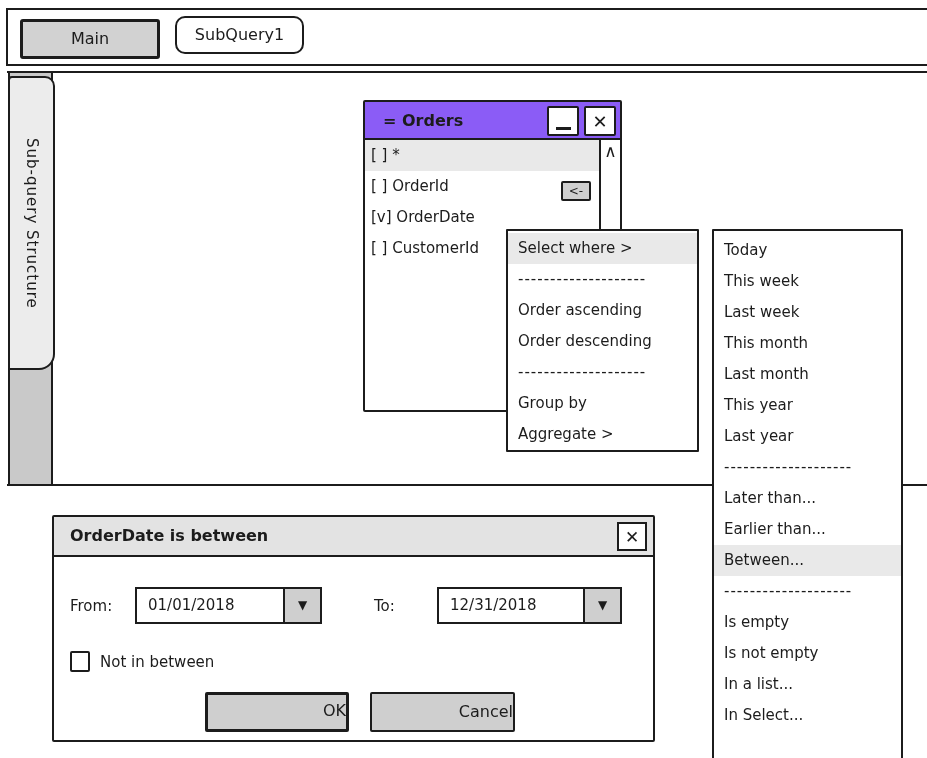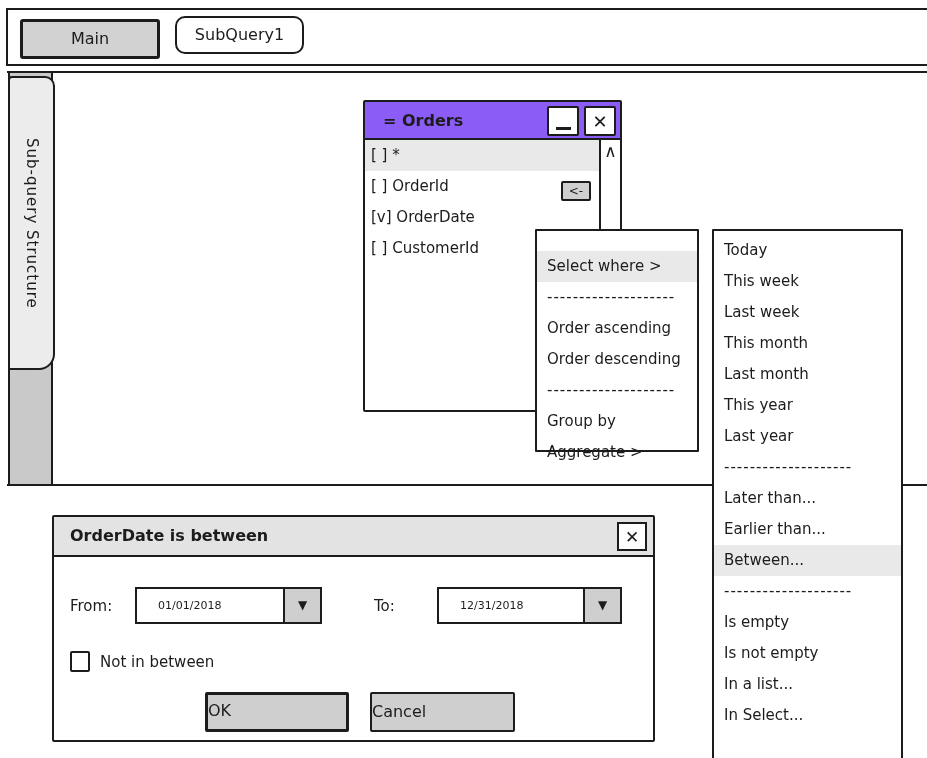--- a/index.html
+++ b/index.html
@@ -47,49 +47,49 @@
                       border-left:2px solid #1c1c1c; background:#fff; text-align:center; }
   .scroll-up { font-size:17px; line-height:22px; display:block; }
   .field-row { height:31px; line-height:31px; margin-right:21px; padding-left:6px;
                font-size:15px; white-space:nowrap; overflow:hidden; }
   .field-row.highlighted { background:#e9e9e9; }
   .move-btn { position:absolute; top:41px; right:29px; width:30px; height:20px;
               background:#cfcfcf; border:2px solid #1c1c1c; border-radius:2px;
               font-size:12px; line-height:15px; text-align:center; z-index:2; }
   
   .menu { position:absolute; background:#fff; border:2.5px solid #1c1c1c; border-radius:1px; }
-  .context-menu { left:535px; top:229px; width:164px; height:223px; padding-top:20px; z-index:3; }
+  .context-menu { left:506px; top:229px; width:193px; height:223px; padding-top:2px; z-index:3; }
   .submenu { left:712px; top:229px; width:191px; height:598px; padding-top:4px; z-index:4; }
   .menu-item { height:31px; line-height:31px; padding-left:10px; font-size:15px;
                white-space:nowrap; overflow:hidden; }
   .menu-item.highlighted { background:#e9e9e9; }
   .menu-item.separator { letter-spacing:1px; }
   
   .dialog { position:absolute; left:52px; top:515px; width:603px; height:227px;
             background:#fff; border:2.5px solid #1c1c1c; border-radius:2px; z-index:5; }
   .dialog-titlebar { position:relative; height:40px; background:#e3e3e3;
                      border-bottom:2px solid #1c1c1c; font-weight:bold; font-size:16px;
                      line-height:38px; padding-left:16px; }
   .dialog-close { position:absolute; right:6px; top:5px; width:30px; height:29px;
                   background:#fff; border:2.5px solid #1c1c1c; text-align:center;
                   font-size:17px; line-height:26px; }
   .field-label { position:absolute; font-size:15px; }
   .lbl-from { left:16px; top:80px; }
   .lbl-to { left:320px; top:80px; }
   .combo { position:absolute; height:37px; border:2px solid #1c1c1c; display:flex; background:#fff; }
   .combo-from { left:81px; top:70px; width:187px; }
   .combo-to { left:383px; top:70px; width:185px; }
-  .combo-value { flex:1; font-size:11px; line-height:33px; padding-left:21px; white-space:nowrap; overflow:hidden; }
+  .combo-value { flex:1; font-size:15px; line-height:33px; padding-left:11px; white-space:nowrap; overflow:hidden; }
   .combo-arrow { width:37px; background:#cfcfcf; border-left:2px solid #1c1c1c;
                  text-align:center; font-size:12px; line-height:33px; }
   .checkbox { position:absolute; left:16px; top:134px; width:20px; height:21px;
               border:2px solid #1c1c1c; background:#fff; border-radius:2px; }
   .checkbox-label { position:absolute; left:46px; top:136px; font-size:15px; }
   .dlg-btn { position:absolute; top:175px; height:40px; background:#cfcfcf;
-             text-align:left; font-size:16px; border-radius:2px; }
+             text-align:right; font-size:16px; border-radius:2px; }
   .btn-ok { left:151px; width:144px; border:3.5px solid #1c1c1c; line-height:32px; }
   .btn-cancel { left:316px; width:145px; border:2px solid #1c1c1c; line-height:35px; }
 </style>
 </head>
 <body>
 
 <div class="tabbar">
   <div class="tab tab-main">Main</div>
   <div class="tab tab-sub">SubQuery1</div>
 </div>

